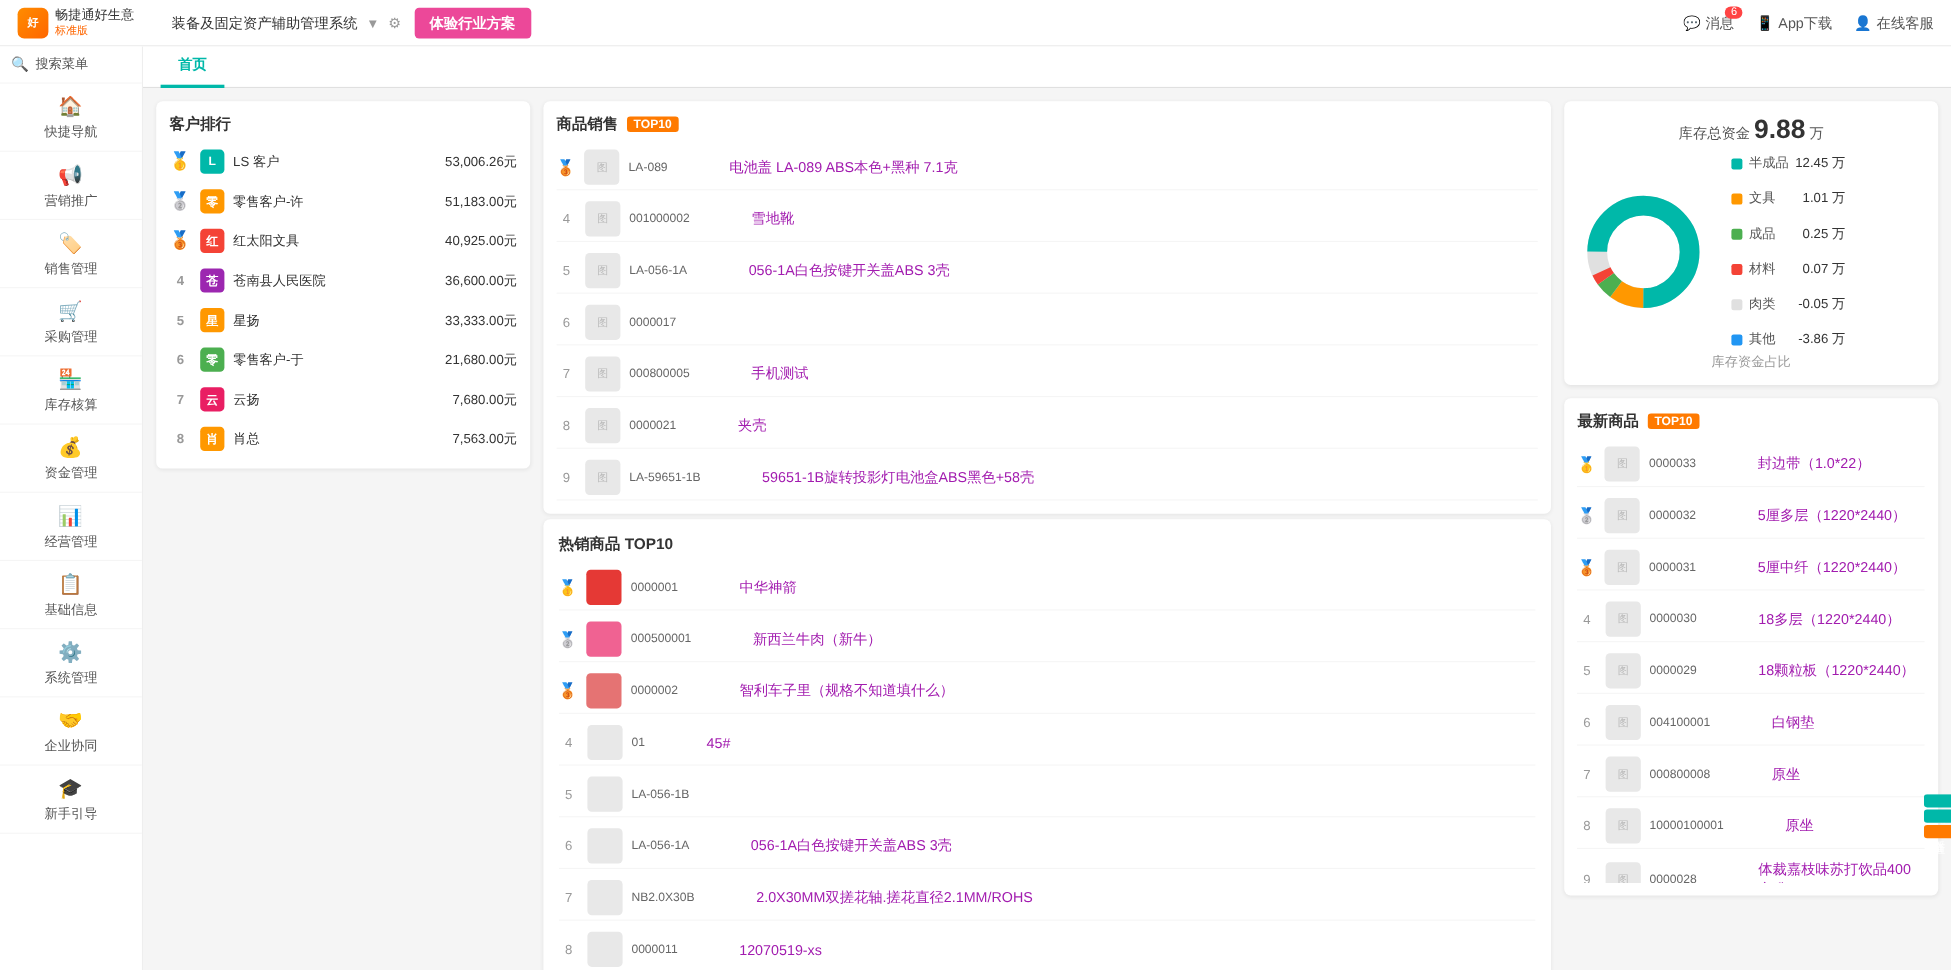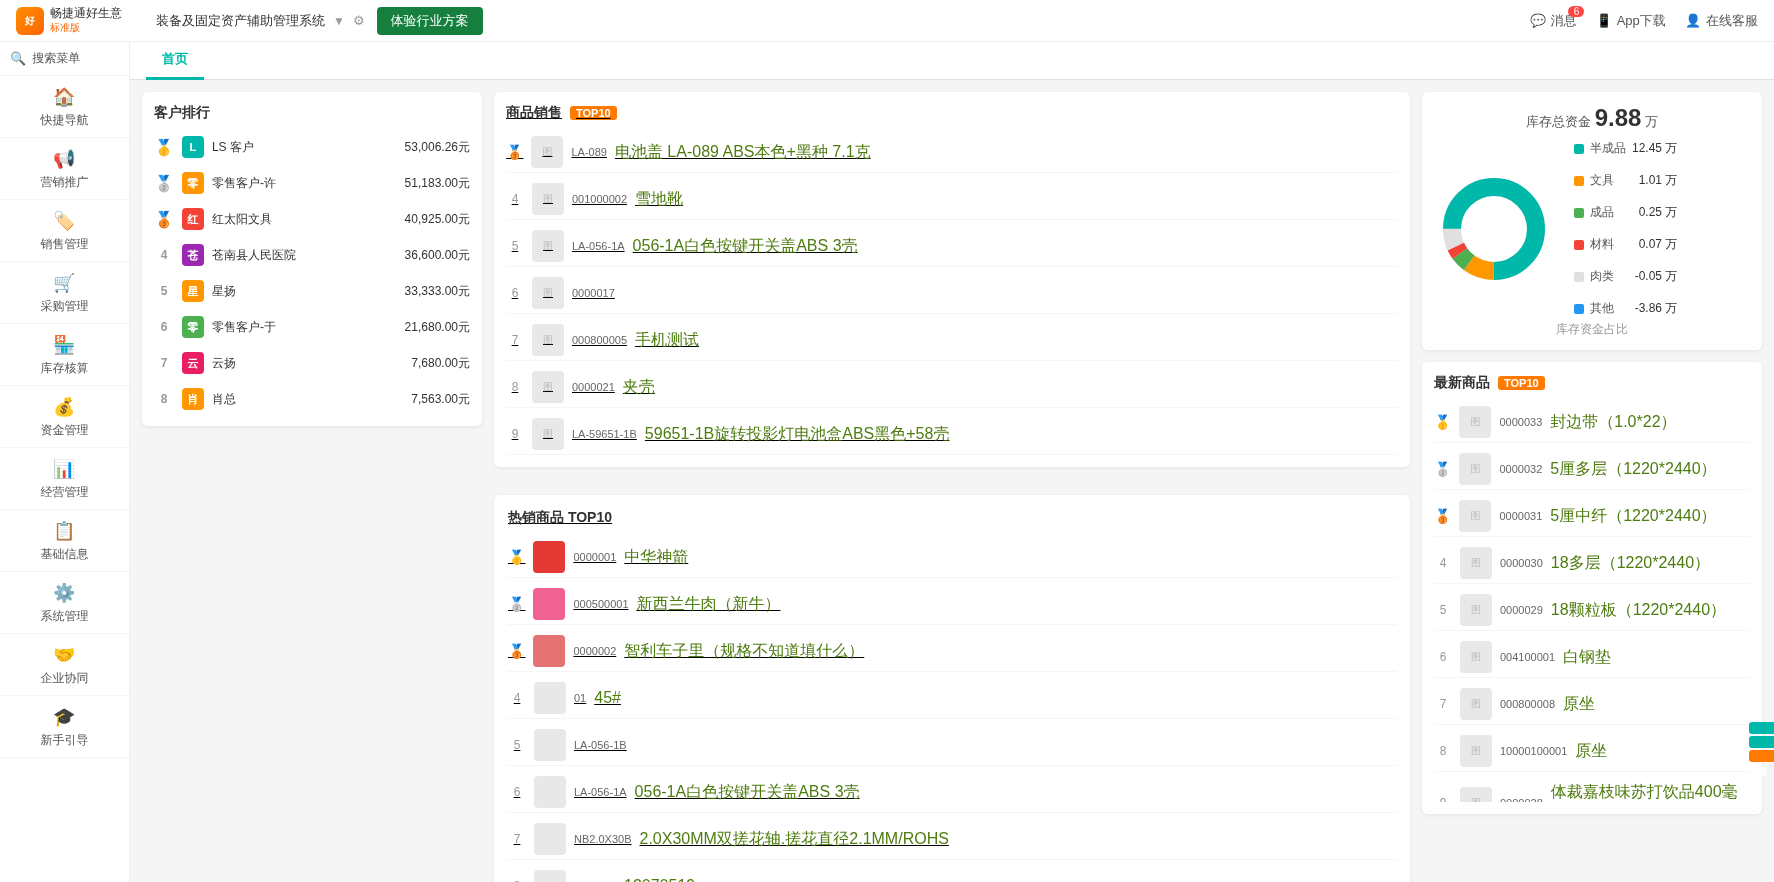--- a/index.html
+++ b/index.html
@@ -32,27 +32,28 @@
     .logo-sub { font-size: 10px; color: #f60; }
     .header-system-select {
       display: flex; align-items: center; gap: 8px;
       margin-left: 10px;
     }
     .system-name { font-size: 13px; color: #333; }
     .system-arrow { color: #999; font-size: 12px; }
     .header-settings { margin-left: 8px; cursor: pointer; color: #999; }
     .header-try-btn {
       margin-left: 12px;
-      background: #15803d;
+      background: #ec4899;
       color: #fff;
       border: none;
       padding: 5px 14px;
       border-radius: 4px;
       cursor: pointer;
       font-size: 13px;
+      font-weight: bold;
     }
     .header-right {
       margin-left: auto;
       display: flex;
       align-items: center;
       gap: 20px;
     }
     .header-right-item {
       display: flex; align-items: center; gap: 4px;
       font-size: 13px; color: #555; cursor: pointer;
@@ -156,23 +157,22 @@
       display: flex;
       flex-direction: column;
       gap: 12px;
     }
 
     
     .mid-col {
       flex: 1;
       display: flex;
       flex-direction: column;
-      gap: 28px;
+      gap: 5px;
       min-width: 0;
-      text-decoration: underline;
     }
 
     
     .right-col {
       flex: 0 0 340px;
       display: flex;
       flex-direction: column;
       gap: 12px;
     }
 
@@ -233,21 +233,21 @@
       background: #e8e8e8;
       border-radius: 4px;
       flex-shrink: 0;
       display: flex; align-items: center; justify-content: center;
       font-size: 9px; color: #aaa;
     }
     .product-thumb.has-img {
       background: #d44;
     }
     .product-code { font-size: 11px; color: #666; text-align: right; }
-    .product-name { font-size: 16px; color: #4d7c0f; flex: 1; }
+    .product-name { font-size: 13px; color: #a21caf; flex: 1; margin-left: 48px; }
 
     
     .donut-area {
       display: flex;
       align-items: center;
       gap: 20px;
       margin-top: 8px;
     }
     .donut-svg { flex-shrink: 0; }
     .legend-list { display: flex; flex-direction: column; gap: 15px; }

